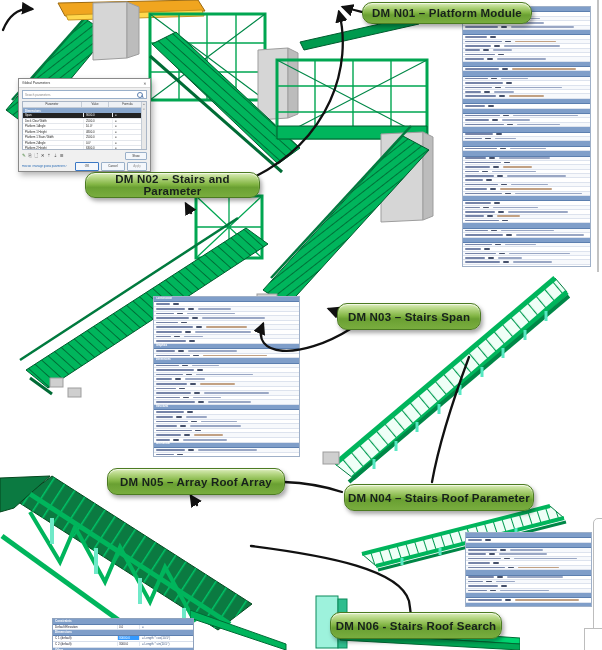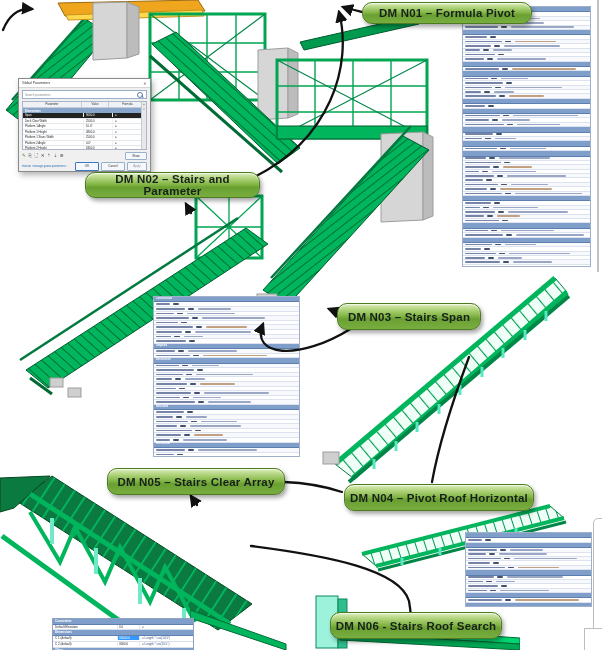--- a/index.html
+++ b/index.html
@@ -744,20 +744,20 @@
       <path d="M 191 213 L 186 204" marker-end="url(#ah)"></path>
       <path d="M 352 328 C 298 362 250 356 263 324" marker-end="url(#ah)"></path>
       <path d="M 337 312 L 329 309" marker-end="url(#ah)"></path>
       <path d="M 469 357 C 453 400 439 443 432 482"></path>
       <path d="M 284 482 C 311 483 327 487 342 492"></path>
       <path d="M 197 505 L 191 496" marker-end="url(#ah)"></path>
       <path d="M 251 546 C 330 556 400 570 409 601 C 412 620 413 631 406 637" marker-end="url(#ah)"></path>
     </g>
   </svg>
 
-  <div class="callout" style="left:362px;top:2px;width:168px;height:20px">DM N01 – Formula Pivot</div>
+  <div class="callout" style="left:362px;top:2px;width:168px;height:20px">DM N01 – Platform Module</div>
   <div class="callout" style="left:85px;top:172px;width:173px;height:24px">DM N02 – Stairs and Parameter</div>
   <div class="callout" style="left:337px;top:303px;width:142px;height:25px">DM N03 – Stairs Span</div>
-  <div class="callout" style="left:344px;top:484px;width:188px;height:25px">DM N04 – Pivot Roof Horizontal</div>
-  <div class="callout" style="left:107px;top:468px;width:176px;height:25px">DM N05 – Stairs Clear Array</div>
+  <div class="callout" style="left:344px;top:484px;width:188px;height:25px">DM N04 – Stairs Roof Parameter</div>
+  <div class="callout" style="left:107px;top:468px;width:176px;height:25px">DM N05 – Array Roof Array</div>
   <div class="callout" style="left:330px;top:612px;width:170px;height:25px">DM N06 - Stairs Roof Search</div>
 
 </div>
 
 </body></html>

